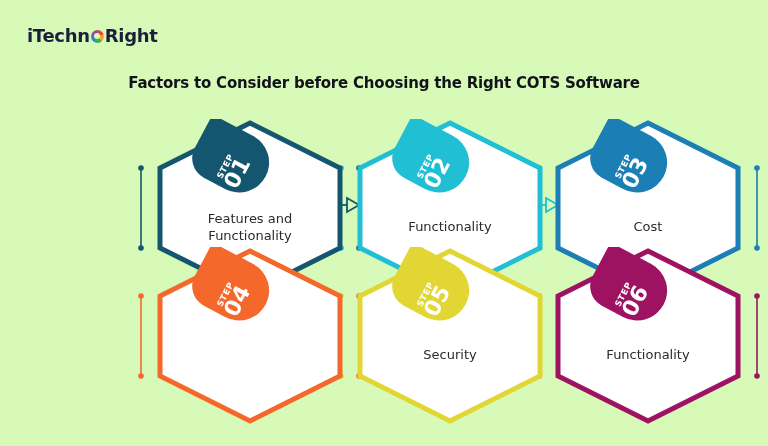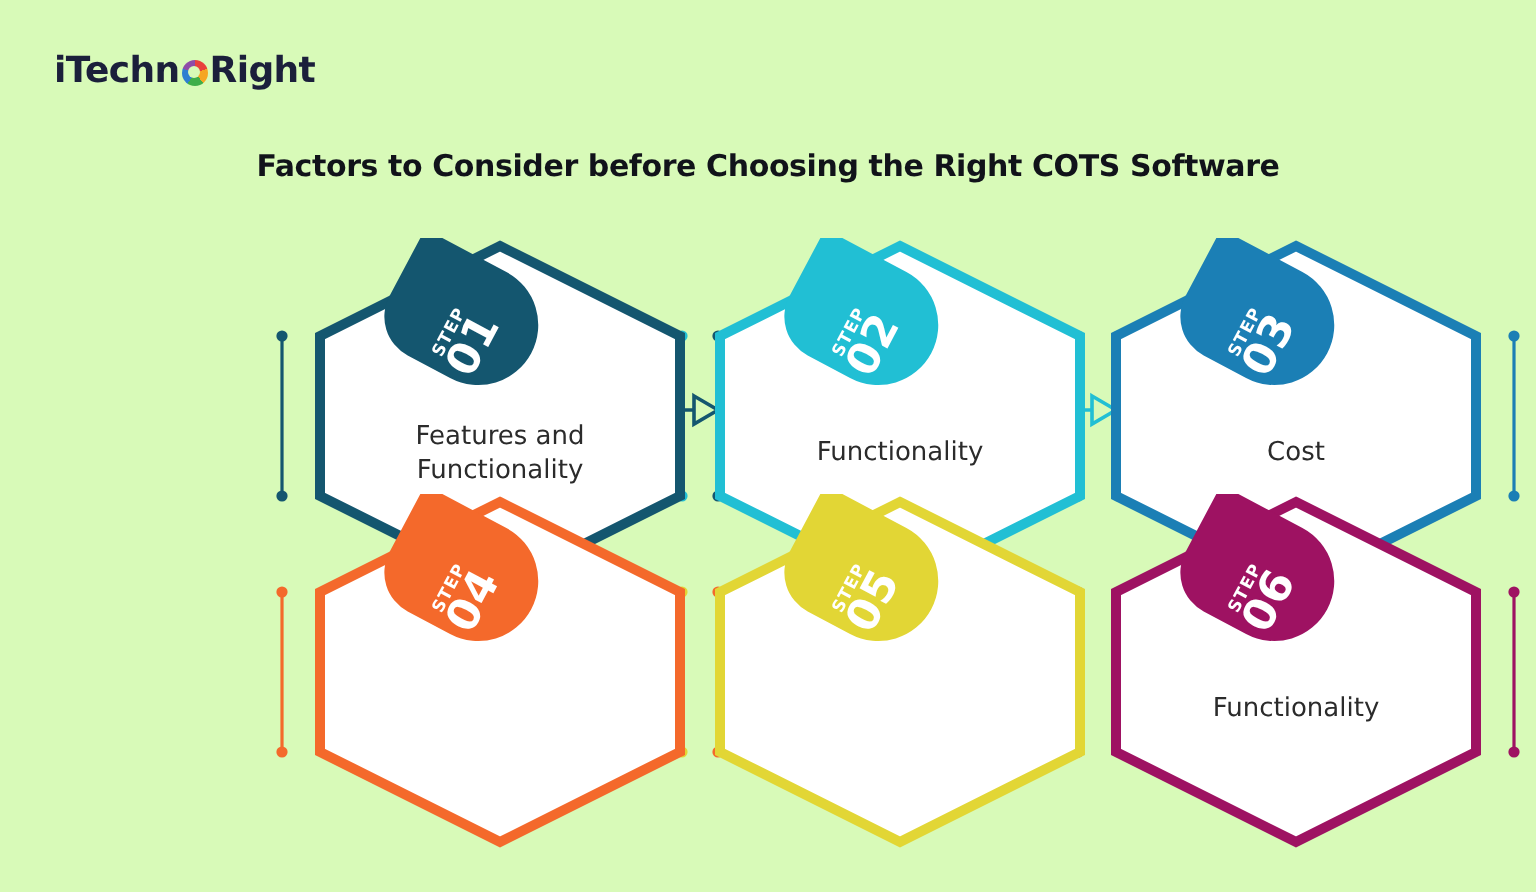--- a/index.html
+++ b/index.html
@@ -220,20 +220,23 @@
         </svg>
         <div class="badge" style="left: 34px; top: 1px; width: 74px; height: 84px;">
           <svg class="bsvg" width="90" height="96" viewBox="0 0 90 96">
             <path d="M 6 6 L 52 6 A 30 30 0 0 1 52 66 L 28 66 A 22 22 0 0 1 6 44 Z" fill="#e2d635" transform="rotate(28 36 36)"></path>
           </svg>
           <div class="btxt" style="left: 8px; top: 10px;">
             <div class="bstep">STEP</div>
             <div class="bnum">05</div>
           </div>
         </div>
+        <div class="label one">
+          <div>Security</div>
+        </div>
       </div>
       <div class="hex" style="left: 553px; top: 246px;">
         <svg class="hexsvg" width="190" height="180">
           <path d="M 95 5 L 185 50.050000000000004 L 185 129.95 L 95 175 L 5 129.95 L 5 50.050000000000004 Z" fill="#ffffff" stroke="#9e1262" stroke-width="5" stroke-linejoin="miter"></path>
         </svg>
         <div class="badge" style="left: 34px; top: 1px; width: 74px; height: 84px;">
           <svg class="bsvg" width="90" height="96" viewBox="0 0 90 96">
             <path d="M 6 6 L 52 6 A 30 30 0 0 1 52 66 L 28 66 A 22 22 0 0 1 6 44 Z" fill="#9e1262" transform="rotate(28 36 36)"></path>
           </svg>
           <div class="btxt" style="left: 8px; top: 10px;">

